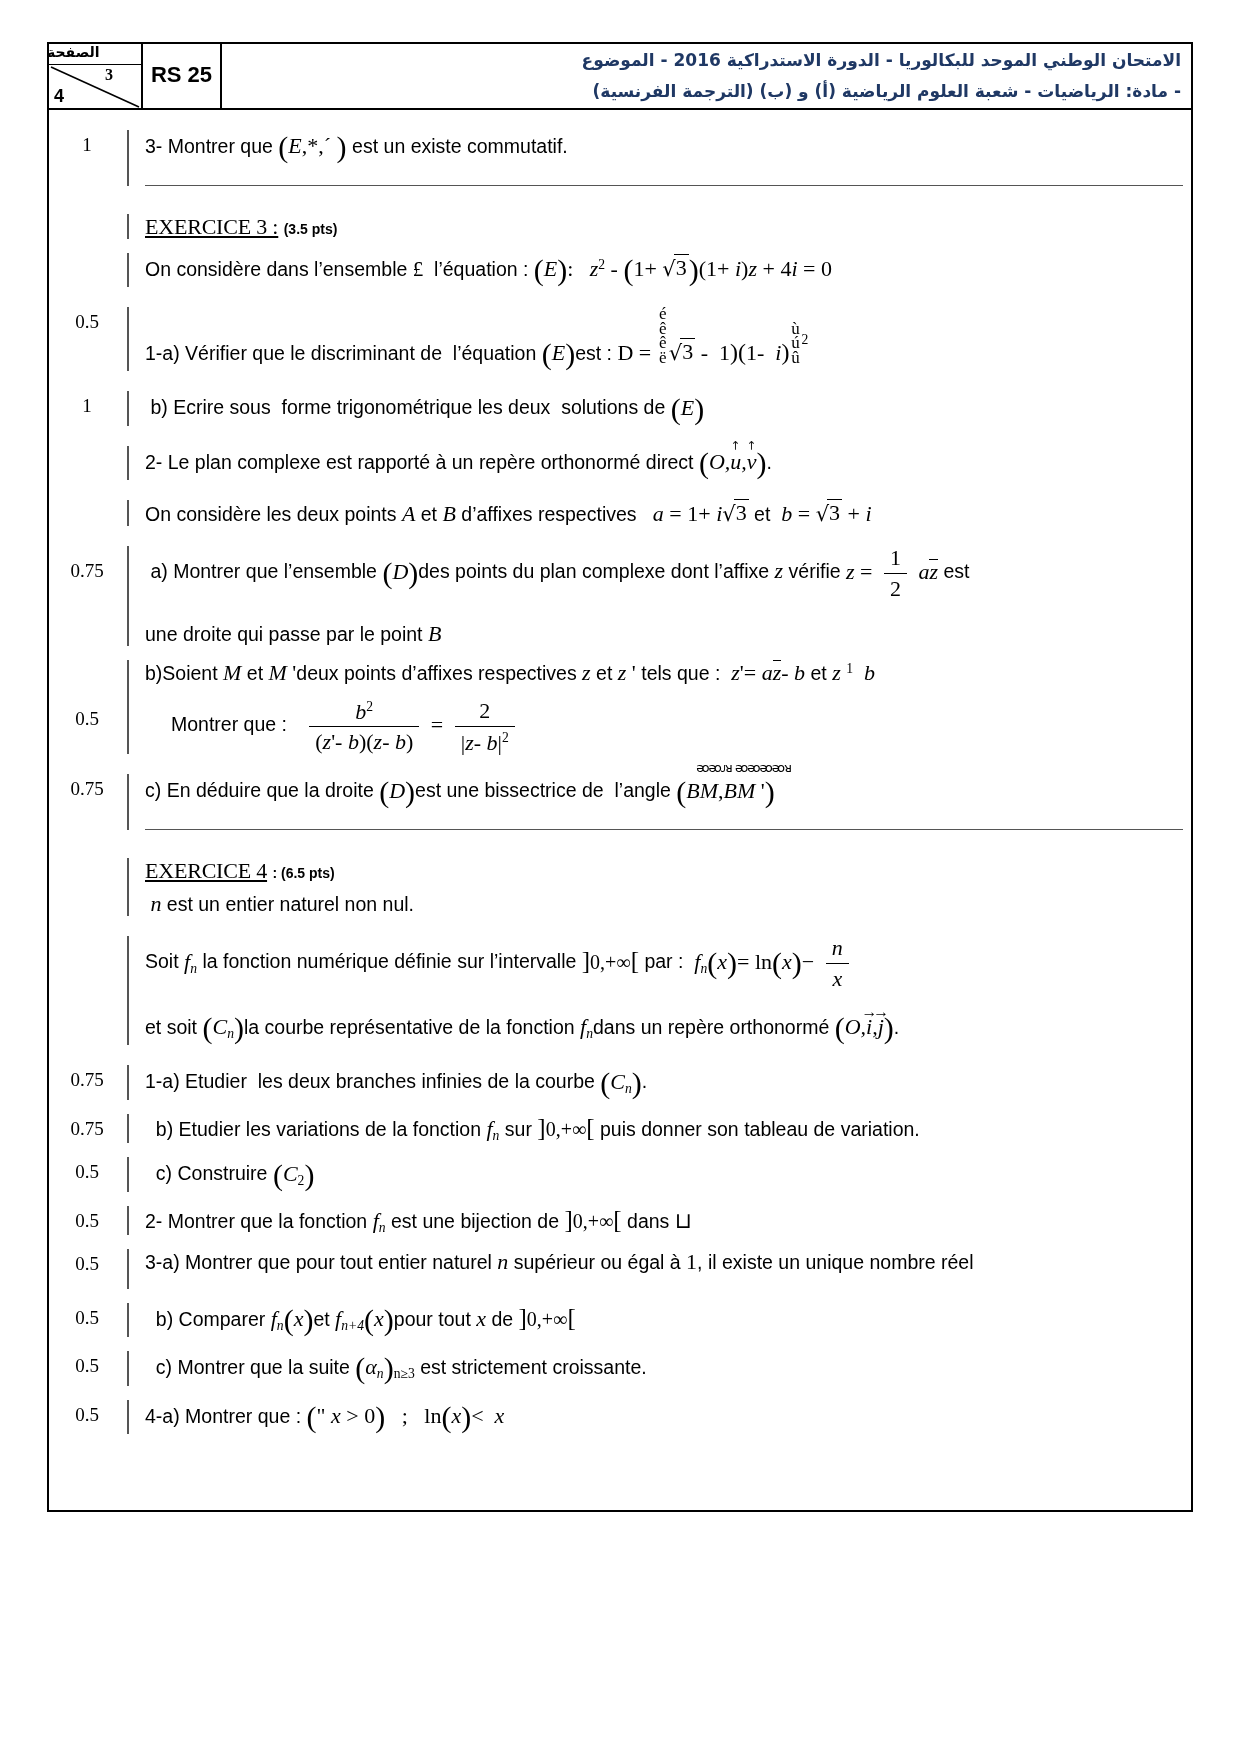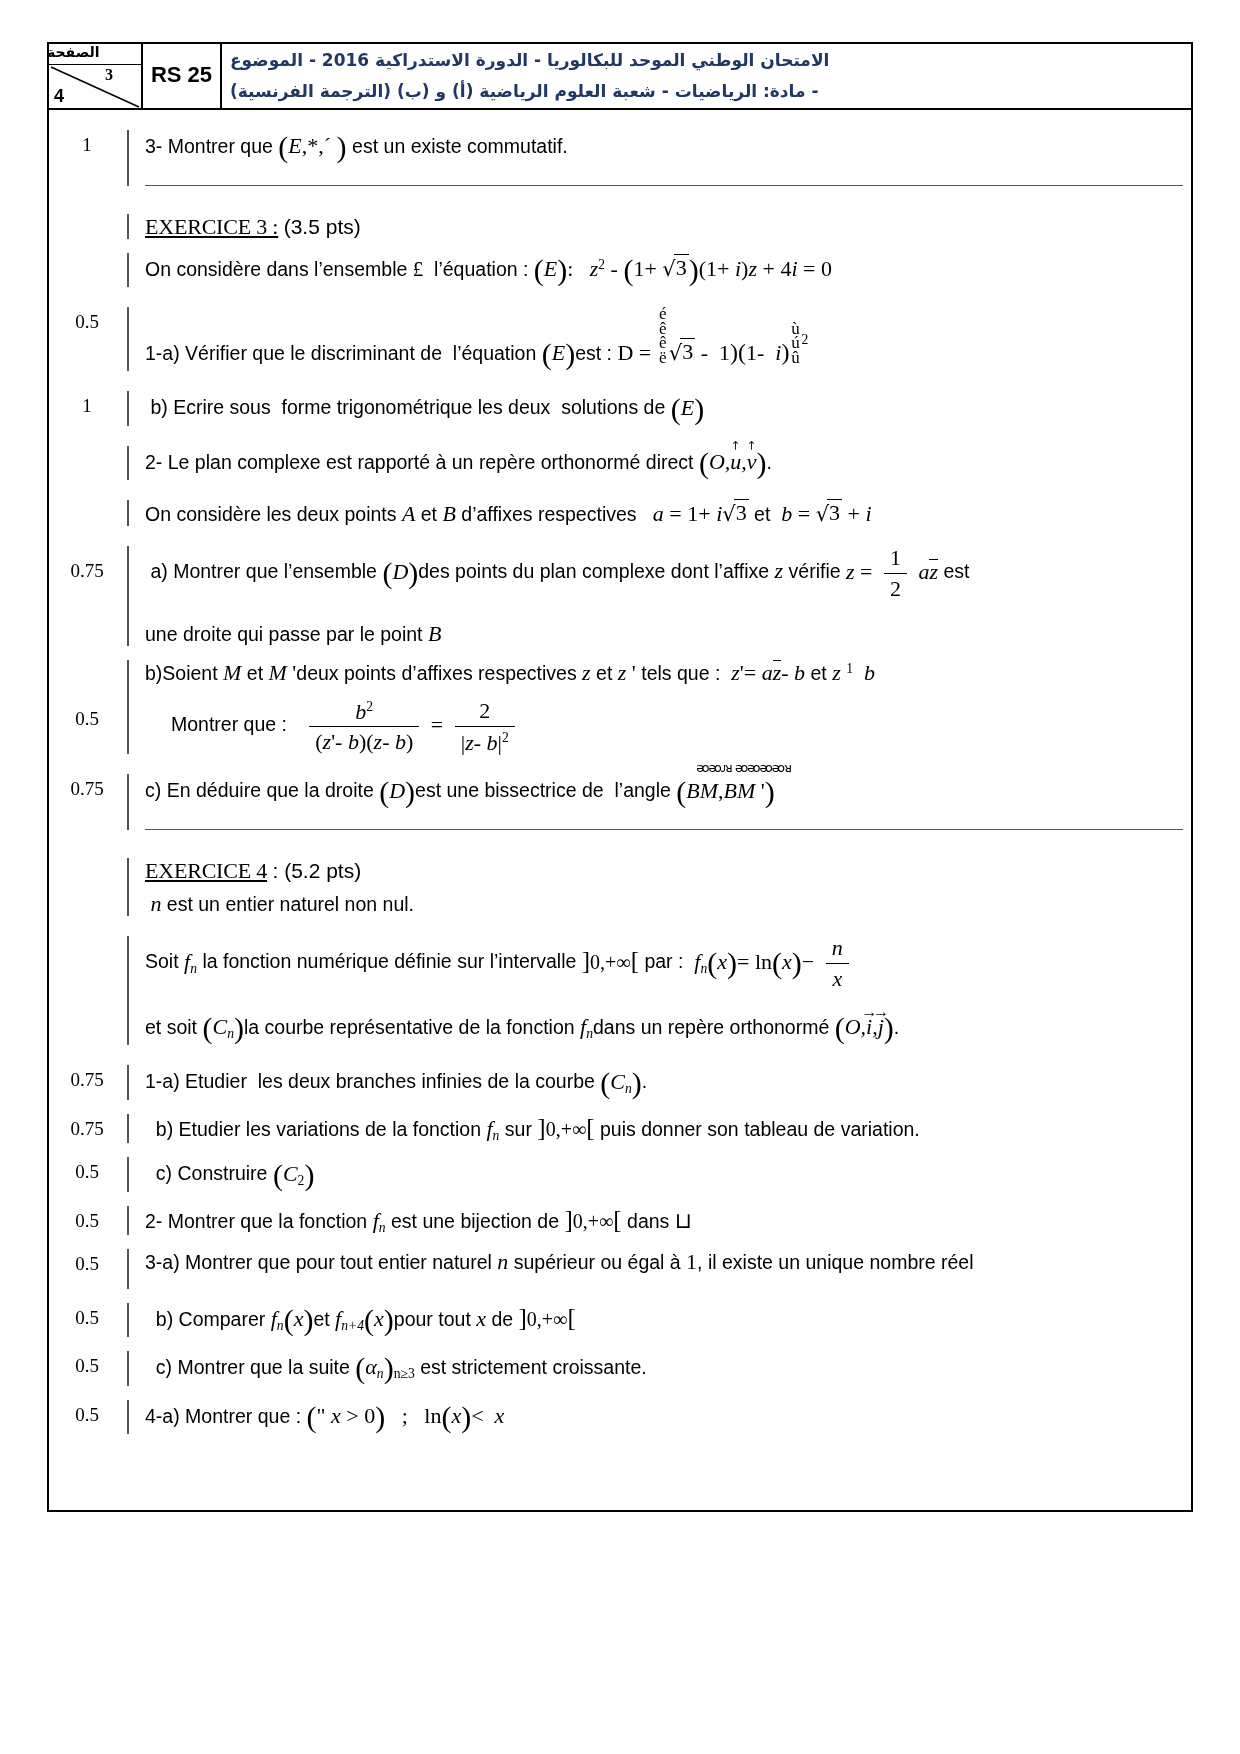--- a/index.html
+++ b/index.html
@@ -86,25 +86,25 @@
     align-items: center;
     justify-content: center;
     font-size: 22px;
     font-weight: bold;
     box-sizing: border-box;
     font-family: "Liberation Sans", sans-serif;
   }
   .hdr-title-cell {
     flex: 1;
     direction: rtl;
-    text-align: left;
+    text-align: right;
     color: #1F3864;
     font-family: "DejaVu Sans", sans-serif;
     font-weight: bold;
-    padding: 3px 12px 0 8px;
+    padding: 3px 12px 0 0;
     box-sizing: border-box;
   }
   .hdr-line1 { font-size: 17px; line-height: 31px; white-space: nowrap; }
   .hdr-line2 { font-size: 17px; line-height: 31px; white-space: nowrap; }
 
   
   .content {
     position: absolute;
     left: 47px;
     top: 110px;
@@ -238,21 +238,21 @@
     width: 100%;
   }
 
   .ex-head {
     font-family: "Liberation Serif", serif;
     font-weight: normal;
     font-size: 22px;
     text-decoration: underline;
     letter-spacing: -0.2px;
   }
-  .ex-pts { font-size: 21px; font-family: "Liberation Sans", sans-serif; font-weight: normal; text-decoration: none; }
+  .ex-pts { font-size: 14px; font-family: "Liberation Sans", sans-serif; font-weight: bold; text-decoration: none; }
 
   .spacer8 { height: 8px; }
   .spacer14 { height: 14px; }
   .spacer20 { height: 20px; }
   .spacer28 { height: 28px; }
 </style>
 </head>
 <body>
 
 <div class="page-frame"></div>
@@ -439,21 +439,21 @@
       <hr class="sep">
     </div>
   </div>
 
   <div class="spacer28"></div>
   <div class="row">
     <div class="mark"></div>
     <div class="body-col">
       <div class="txt">
         <span class="ex-head">EXERCICE 4</span>
-        <span class="ex-pts">: (5.2 pts)</span>
+        <span class="ex-pts">: (6.5 pts)</span>
       </div>
       <div class="spacer8"></div>
       <div class="txt">
         &nbsp;<span class="mth">n</span> est un entier naturel non nul.
       </div>
     </div>
   </div>
 
   <div class="spacer20"></div>
   <div class="row">

